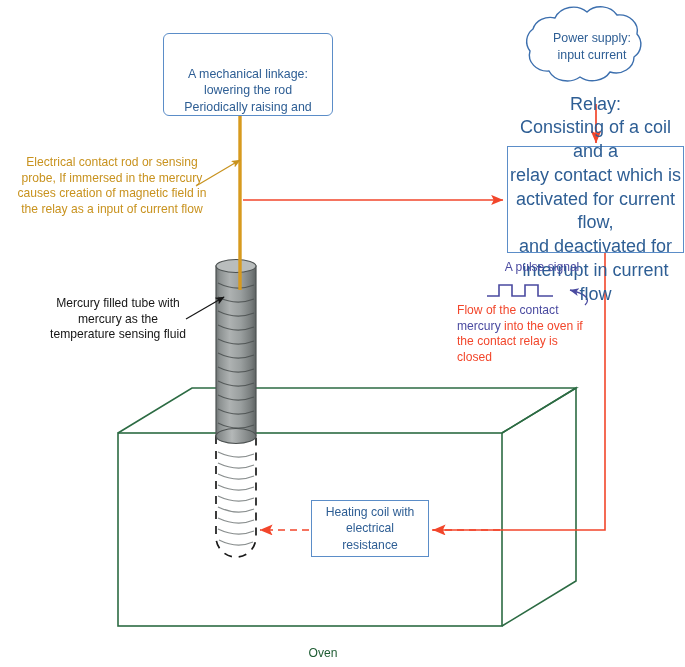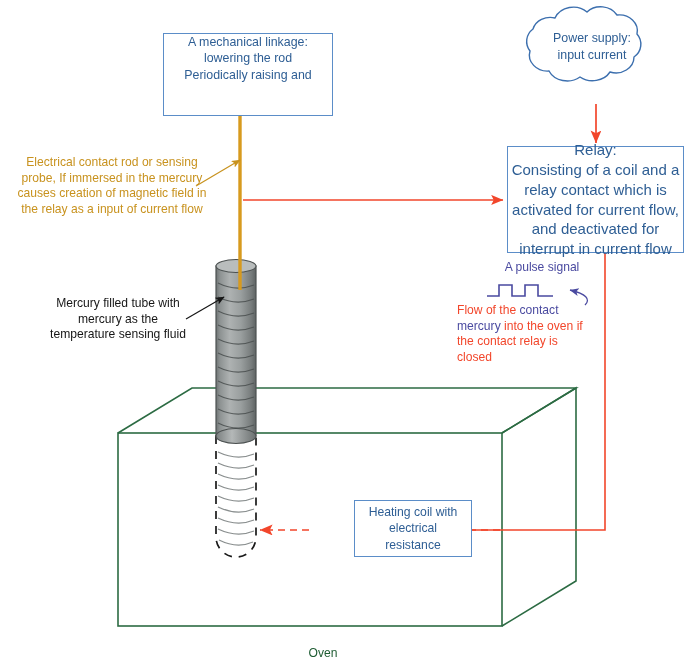--- a/index.html
+++ b/index.html
@@ -5,25 +5,25 @@
   html,body{margin:0;padding:0;background:#ffffff;}
   body{width:685px;height:667px;position:relative;overflow:hidden;
        font-family:"Liberation Sans","DejaVu Sans",sans-serif;}
   #stage{position:absolute;left:0;top:0;width:685px;height:667px;}
   svg.layer{position:absolute;left:0;top:0;width:685px;height:667px;overflow:visible;}
   .tbox{position:absolute;box-sizing:border-box;border:1.3px solid #5B8DC8;background:#ffffff;
         color:#2E5E94;text-align:center;line-height:1.32;}
   .txt{position:absolute;line-height:1.30;}
   .cloudtext{position:absolute;text-align:center;color:#2E5E94;line-height:1.34;}
   #linkage-box{left:163px;top:33px;width:170px;height:83px;font-size:12.4px;
-               display:flex;align-items:flex-start;justify-content:center;}
-  #relay-box{left:507px;top:146px;width:177px;height:107px;font-size:15px;
+               display:flex;align-items:flex-end;justify-content:center;border-radius:6px;}
+  #relay-box{left:507px;top:146px;width:177px;height:107px;font-size:18px;
              display:flex;align-items:center;justify-content:center;}
   #coil-box{left:311px;top:500px;width:118px;height:57px;font-size:12.2px;
-            display:flex;align-items:center;justify-content:center;margin-left:43px;}
+            display:flex;align-items:center;justify-content:center;}
   #cloud-label{left:528px;top:30px;width:128px;font-size:12.4px;}
   #probe-text{left:6px;top:155px;width:212px;font-size:12.1px;color:#C8921E;text-align:center;}
   #mercury-text{left:26px;top:296px;width:184px;font-size:12.1px;color:#161616;text-align:center;}
   #pulse-label{left:487px;top:260px;width:110px;font-size:12.1px;color:#4A4AA0;text-align:center;}
   #flow-text{left:457px;top:303px;width:135px;font-size:12.1px;color:#F2462B;text-align:left;}
   #flow-text .hl{color:#4A4AA0;}
   #oven-label{left:253px;top:646px;width:140px;font-size:12.1px;color:#1F5C33;text-align:center;}
 </style>
 </head>
 <body>

